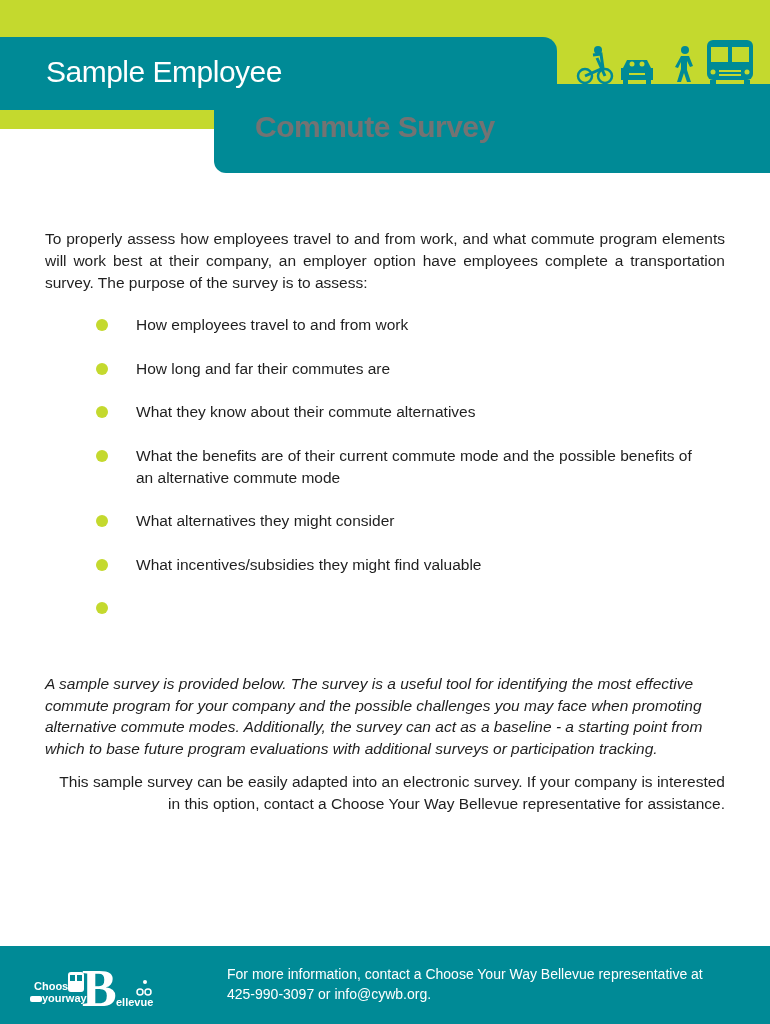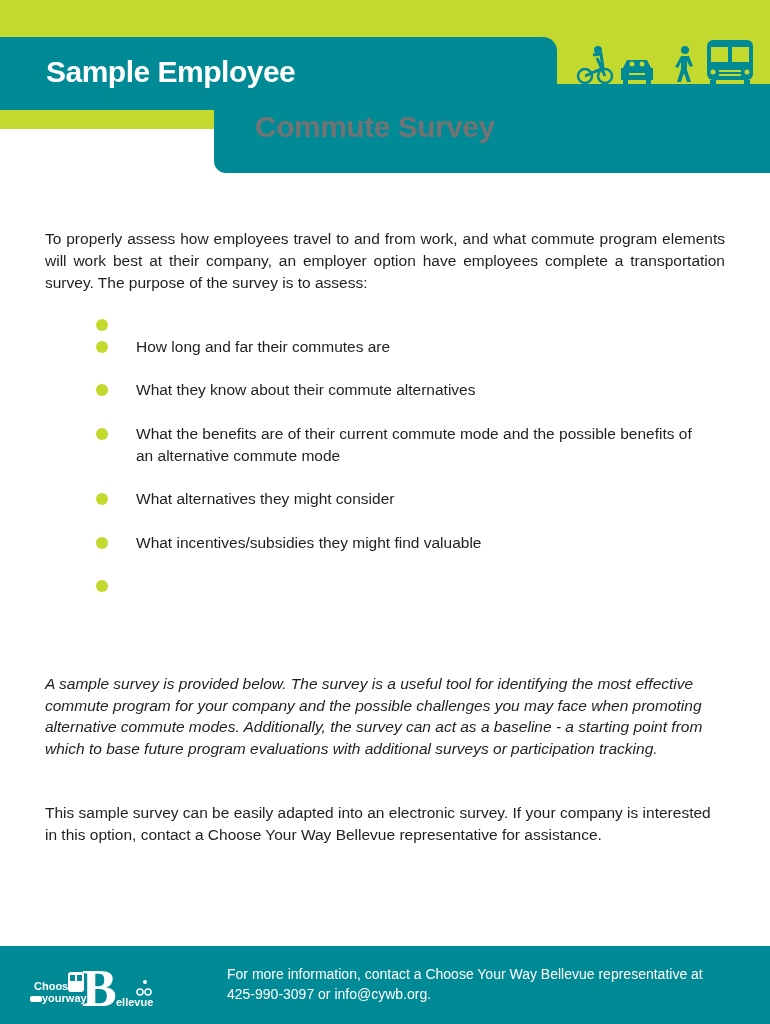--- a/index.html
+++ b/index.html
@@ -5,30 +5,30 @@
   html, body { margin:0; padding:0; }
   body { width:770px; height:1024px; position:relative; background:#ffffff; overflow:hidden;
          font-family:"Liberation Sans", "DejaVu Sans", sans-serif; color:#1f1f1f; }
   .lime-top { position:absolute; left:0; top:0; width:770px; height:130px; background:#c4d92e; }
   .teal-band { position:absolute; left:0; top:37px; width:557px; height:73px; background:#008a96;
                border-top-right-radius:14px; }
   .teal-right { position:absolute; left:540px; top:84px; width:230px; height:30px; background:#008a96; }
   .teal-tab { position:absolute; left:214px; top:100px; width:556px; height:73px; background:#008a96;
               border-bottom-left-radius:12px; }
   .white-under { position:absolute; left:0; top:129px; width:214px; height:60px; background:#fff; }
-  .title1 { position:absolute; left:46px; top:55px; color:#fff; font-size:30px; font-weight:bold; letter-spacing:-0.5px; }
+  .title1 { position:absolute; left:46px; top:55px; color:#fff; font-size:30px; font-weight:normal; letter-spacing:-0.5px; }
   .title2 { position:absolute; left:255px; top:110px; color:#737373; font-size:30px; font-weight:bold; letter-spacing:-0.5px; }
   .icons { position:absolute; left:575px; top:38px; width:190px; height:46px; }
   .intro { position:absolute; left:45px; top:228px; width:680px; font-size:15.5px; line-height:22px; text-align:justify; }
   .bullets { position:absolute; left:96px; top:314px; width:600px; margin:0; padding:0; list-style:none; }
   .bullets li { position:relative; padding-left:40px; font-size:15.5px; line-height:22px; margin-bottom:21.5px; }
   .bullet-dot { position:absolute; left:0; top:5px; width:12px; height:12px; border-radius:50%; background:#c4d92e; }
   .para { position:absolute; left:45px; width:680px; font-size:15.5px; line-height:21.7px; margin:0; }
   .p2 { top:673px;font-style:italic; }
-  .p3 { top:802px; }
+  .p3 { top:771px;text-align:right; }
   .footer { position:absolute; left:0; top:946px; width:770px; height:78px; background:#008a96; }
   .footer-text { position:absolute; left:204px; top:18px; color:#fff; font-size:14px; line-height:20px;margin-left:23px; }
   .logo { position:absolute; left:28px; top:10px; width:128px; height:56px; }
 </style>
 </head>
 <body>
 
 <div class="lime-top"></div>
 <div class="teal-band"></div>
 <div class="teal-right"></div>
@@ -66,21 +66,21 @@
     <rect x="144" y="32" width="22" height="2" fill="#c4d92e"></rect>
     <rect x="144" y="36" width="22" height="2" fill="#c4d92e"></rect>
     <rect x="135" y="42" width="6" height="4"></rect>
     <rect x="169" y="42" width="6" height="4"></rect>
   </g>
 </svg>
 
 <div class="intro">To properly assess how employees travel to and from work, and what commute program elements will work best at their company, an employer option have employees complete a transportation survey. The purpose of the survey is to assess:</div>
 
 <ul class="bullets">
-  <li><span class="bullet-dot"></span></li>
+  <li><span class="bullet-dot"></span><span>How employees travel to and from work</span></li>
   <li><span class="bullet-dot"></span><span>How long and far their commutes are</span></li>
   <li><span class="bullet-dot"></span><span>What they know about their commute alternatives</span></li>
   <li><span class="bullet-dot"></span><span>What the benefits are of their current commute mode and the possible benefits of an alternative commute mode</span></li>
   <li><span class="bullet-dot"></span><span>What alternatives they might consider</span></li>
   <li><span class="bullet-dot"></span><span>What incentives/subsidies they might find valuable</span></li>
   <li><span class="bullet-dot"></span></li>
 </ul>
 
 <p class="para p2">A sample survey is provided below. The survey is a useful tool for identifying the most effective commute program for your company and the possible challenges you may face when promoting alternative commute modes. Additionally, the survey can act as a baseline - a starting point from which to base future program evaluations with additional surveys or participation tracking.</p>
 <p class="para p3">This sample survey can be easily adapted into an electronic survey. If your company is interested in this option, contact a Choose Your Way Bellevue representative for assistance.</p>

